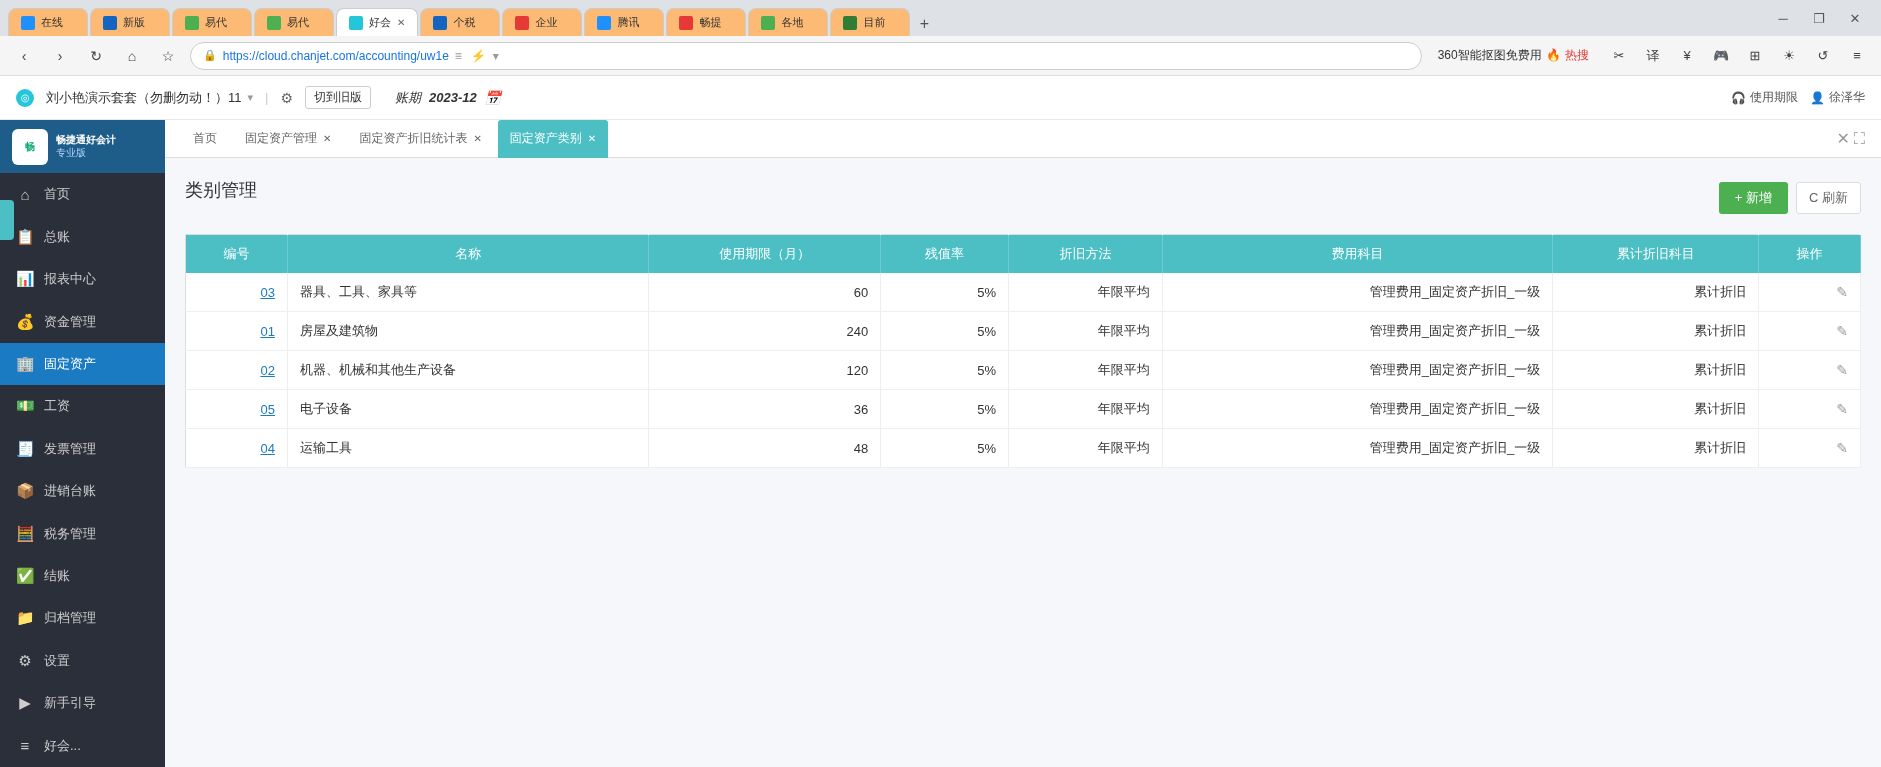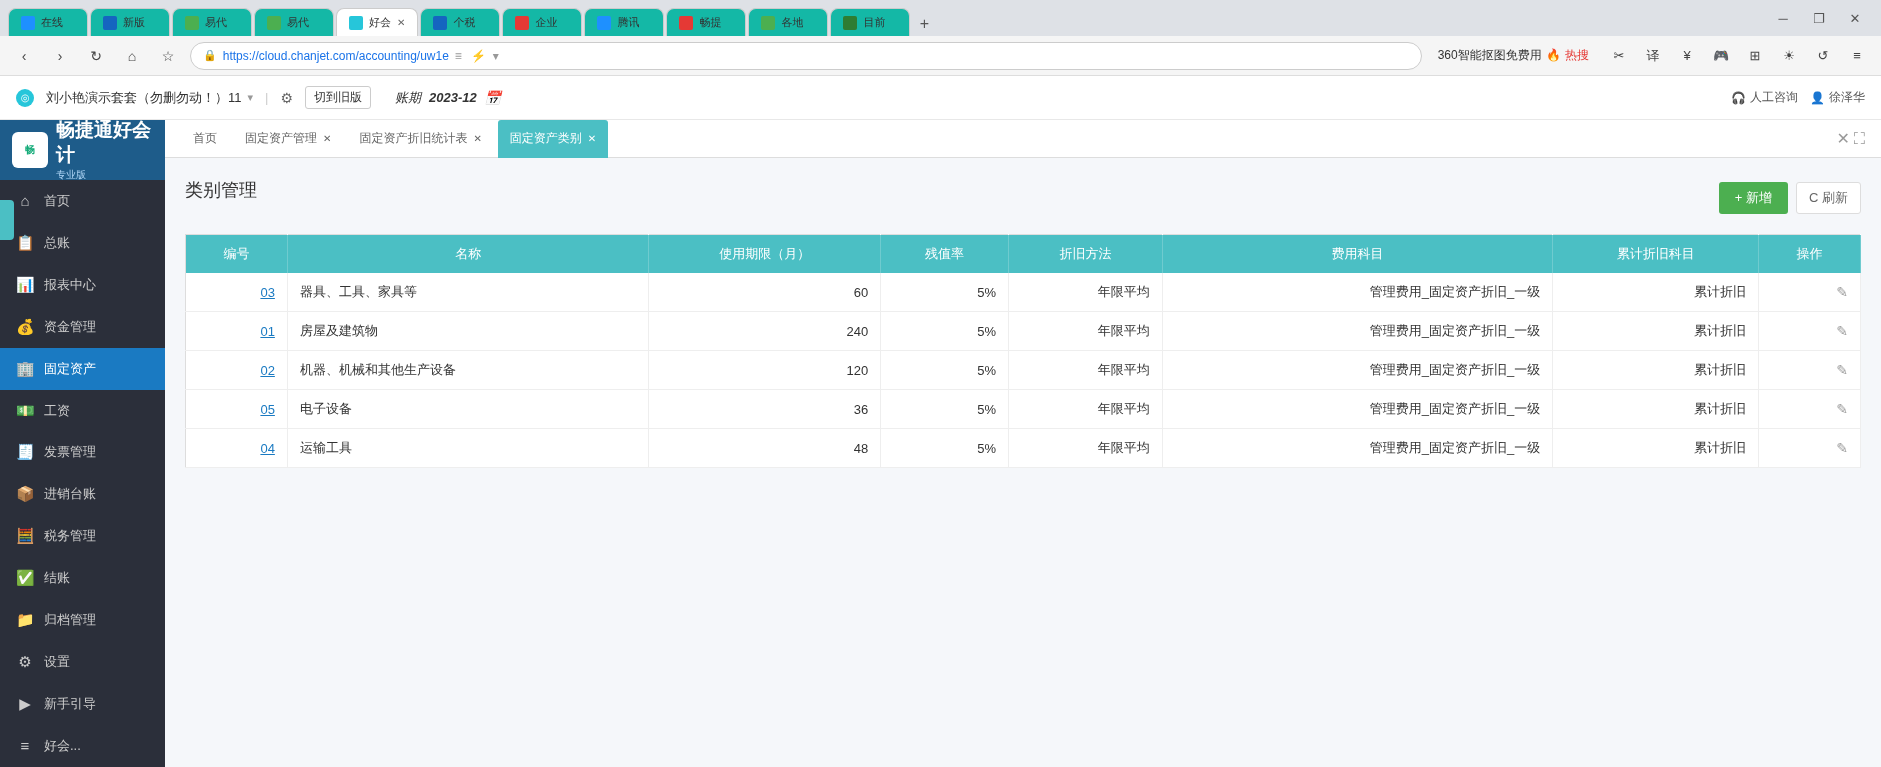--- a/index.html
+++ b/index.html
@@ -1,21 +1,21 @@
 <!DOCTYPE html>
 <html><head>
   <meta charset="utf-8">
   <style>
     * { margin: 0; padding: 0; box-sizing: border-box; }
     body { font-family: 'Microsoft YaHei', Arial, sans-serif; font-size: 13px; background: #f5f5f5; overflow: hidden; }
 
     
     .browser-chrome { background: #dee1e6; width: 100%; }
     .tab-bar { display: flex; align-items: flex-end; height: 36px; background: #dee1e6; padding: 0 8px; gap: 2px; overflow: hidden; }
-    .browser-tab { display: flex; align-items: center; height: 28px; padding: 0 12px; border-radius: 8px 8px 0 0; font-size: 12px; background: #14b8a6; color: #333; min-width: 80px; max-width: 160px; gap: 6px; cursor: pointer; position: relative; border: 1px solid #ccc; border-bottom: none; }
+    .browser-tab { display: flex; align-items: center; height: 28px; padding: 0 12px; border-radius: 8px 8px 0 0; font-size: 12px; background: #fdba74; color: #333; min-width: 80px; max-width: 160px; gap: 6px; cursor: pointer; position: relative; border: 1px solid #ccc; border-bottom: none; }
     .browser-tab.active { background: #fff; z-index: 1; }
     .browser-tab .tab-favicon { width: 14px; height: 14px; border-radius: 2px; flex-shrink: 0; }
     .browser-tab .tab-close { margin-left: auto; color: #666; font-size: 10px; cursor: pointer; }
     .browser-tab .tab-text { overflow: hidden; text-overflow: ellipsis; white-space: nowrap; font-size: 11px; }
     .tab-new-btn { display: flex; align-items: center; justify-content: center; width: 24px; height: 24px; cursor: pointer; color: #555; font-size: 16px; flex-shrink: 0; }
 
     .address-bar { display: flex; align-items: center; height: 40px; background: #f5f5f5; padding: 0 10px; gap: 8px; border-bottom: 1px solid #ddd; }
     .nav-btn { display: flex; align-items: center; justify-content: center; width: 28px; height: 28px; cursor: pointer; color: #444; font-size: 14px; border-radius: 50%; }
     .url-bar { flex: 1; display: flex; align-items: center; background: #fff; border: 1px solid #ccc; border-radius: 20px; padding: 0 12px; height: 28px; gap: 6px; font-size: 12px; color: #333; }
     .url-bar .lock-icon { color: #4caf50; font-size: 11px; }
@@ -31,21 +31,21 @@
     .account-period { display: flex; align-items: center; gap: 8px; font-size: 13px; color: #333; margin-left: 12px; font-style: italic; }
     .switch-btn { border: 1px solid #ccc; border-radius: 3px; padding: 2px 8px; font-size: 12px; cursor: pointer; color: #333; background: #fff; }
     .header-actions { margin-left: auto; display: flex; align-items: center; gap: 12px; font-size: 12px; color: #555; }
 
     .main-content { display: flex; flex: 1; overflow: hidden; }
 
     
     .sidebar { width: 165px; background: #2b2f3a; flex-shrink: 0; display: flex; flex-direction: column; overflow-y: auto; }
     .sidebar-logo { display: flex; align-items: center; height: 60px; padding: 0 12px; background: #1e5c8a; gap: 8px; }
     .logo-icon { width: 36px; height: 36px; background: #fff; border-radius: 6px; display: flex; align-items: center; justify-content: center; font-size: 10px; color: #1a7; font-weight: bold; flex-shrink: 0; }
-    .logo-text { color: #fff; font-size: 19px; font-weight: bold; line-height: 1.3; }
+    .logo-text { color: #fff; font-size: 10px; font-weight: bold; line-height: 1.3; }
     .logo-sub { color: #aed4f5; font-size: 10px; }
     .sidebar-item { display: flex; align-items: center; height: 48px; padding: 0 16px; cursor: pointer; color: #ccc; gap: 10px; font-size: 13px; }
     .sidebar-item.active { background: #1a7ac2; color: #fff; }
     .sidebar-item .s-icon { width: 18px; text-align: center; font-size: 15px; flex-shrink: 0; }
 
     
     .content-area { flex: 1; display: flex; flex-direction: column; background: #f5f7fa; overflow: hidden; }
     .page-tabs { display: flex; align-items: center; background: #fff; border-bottom: 1px solid #ddd; padding: 0 16px; gap: 4px; height: 38px; }
     .page-tab { display: flex; align-items: center; gap: 6px; padding: 6px 12px; font-size: 12px; color: #666; cursor: pointer; border-radius: 3px 3px 0 0; height: 38px; }
     .page-tab.active { background: #4bbfc4; color: #fff; border-bottom: none; }
@@ -177,21 +177,21 @@
     </div>
     <button class="switch-btn">切到旧版</button>
     <div class="account-period">
       <span>账期</span>
       <strong>2023-12</strong>
       <span style="color:#26c6da; font-size:14px;">📅</span>
     </div>
     <div class="header-actions">
       <div style="display:flex; align-items:center; gap:4px; color:#555;">
         <span>🎧</span>
-        <span>人工咨询</span>
+        <span>使用期限</span>
       </div>
       <div style="display:flex; align-items:center; gap:4px; color:#555;">
         <span>👤</span>
         <span>徐泽华</span>
       </div>
     </div>
   </div>
 
   <div class="main-content">
 

